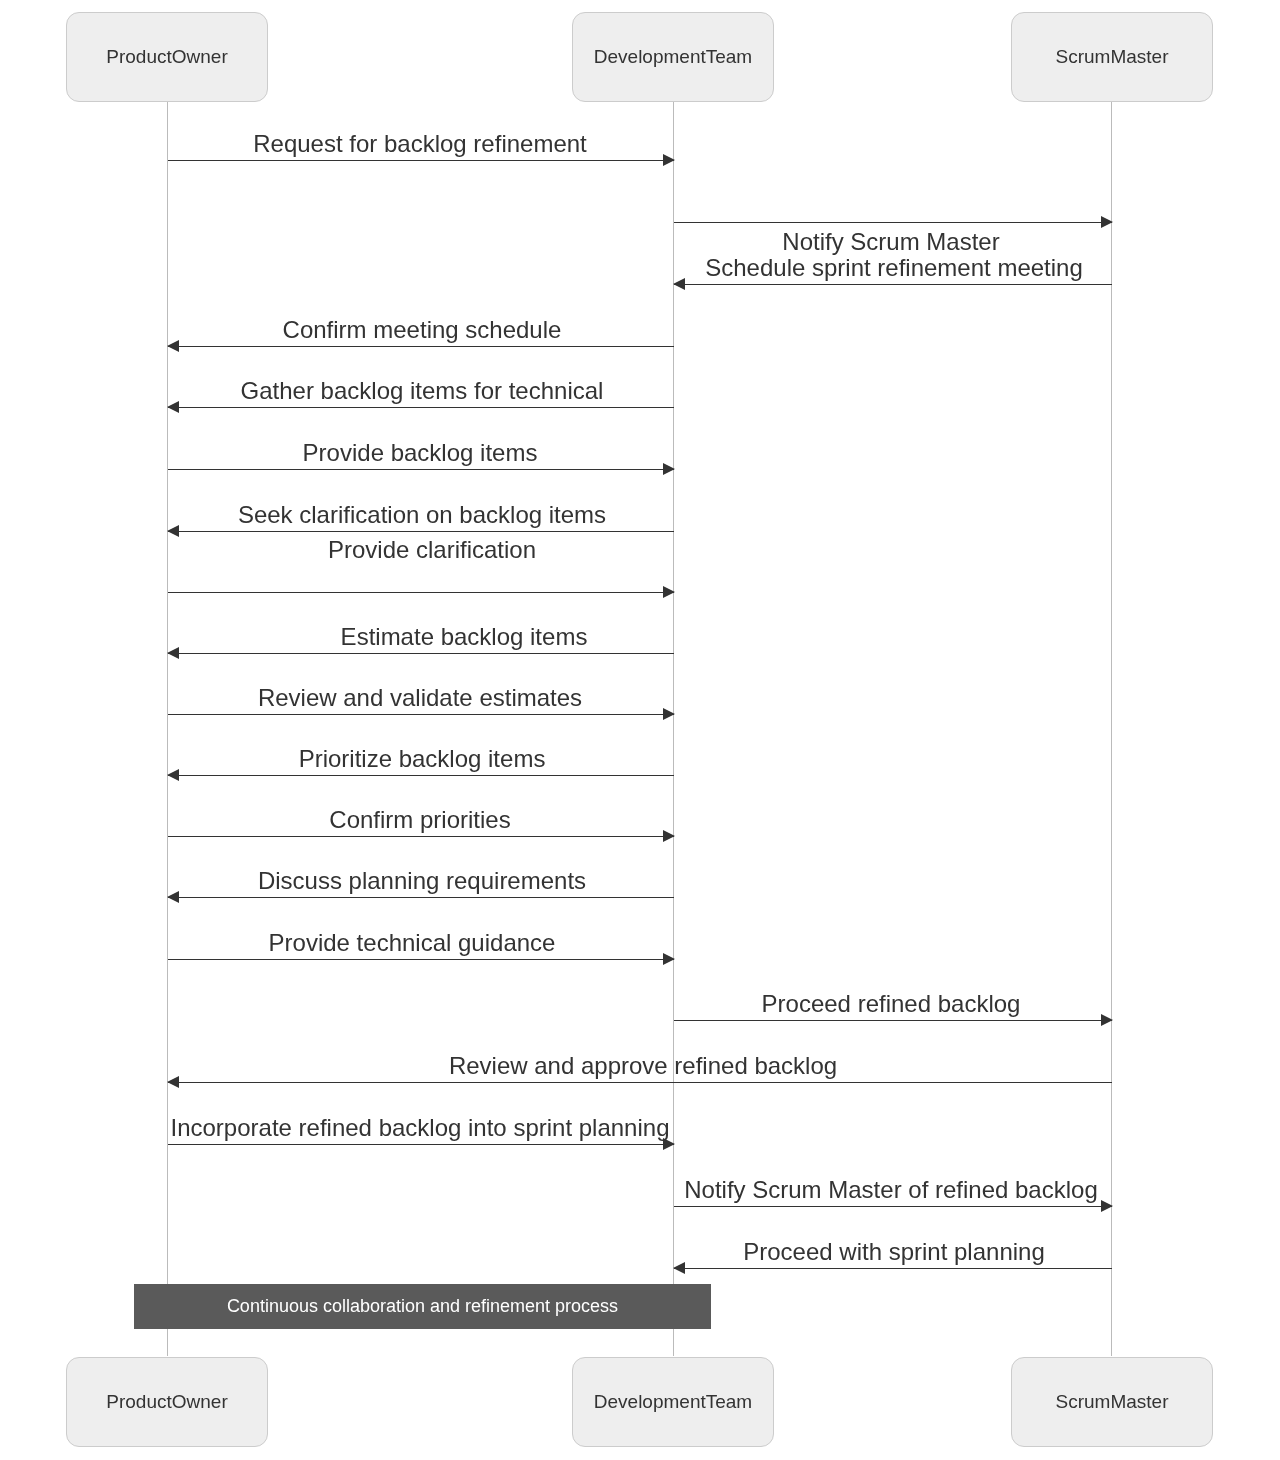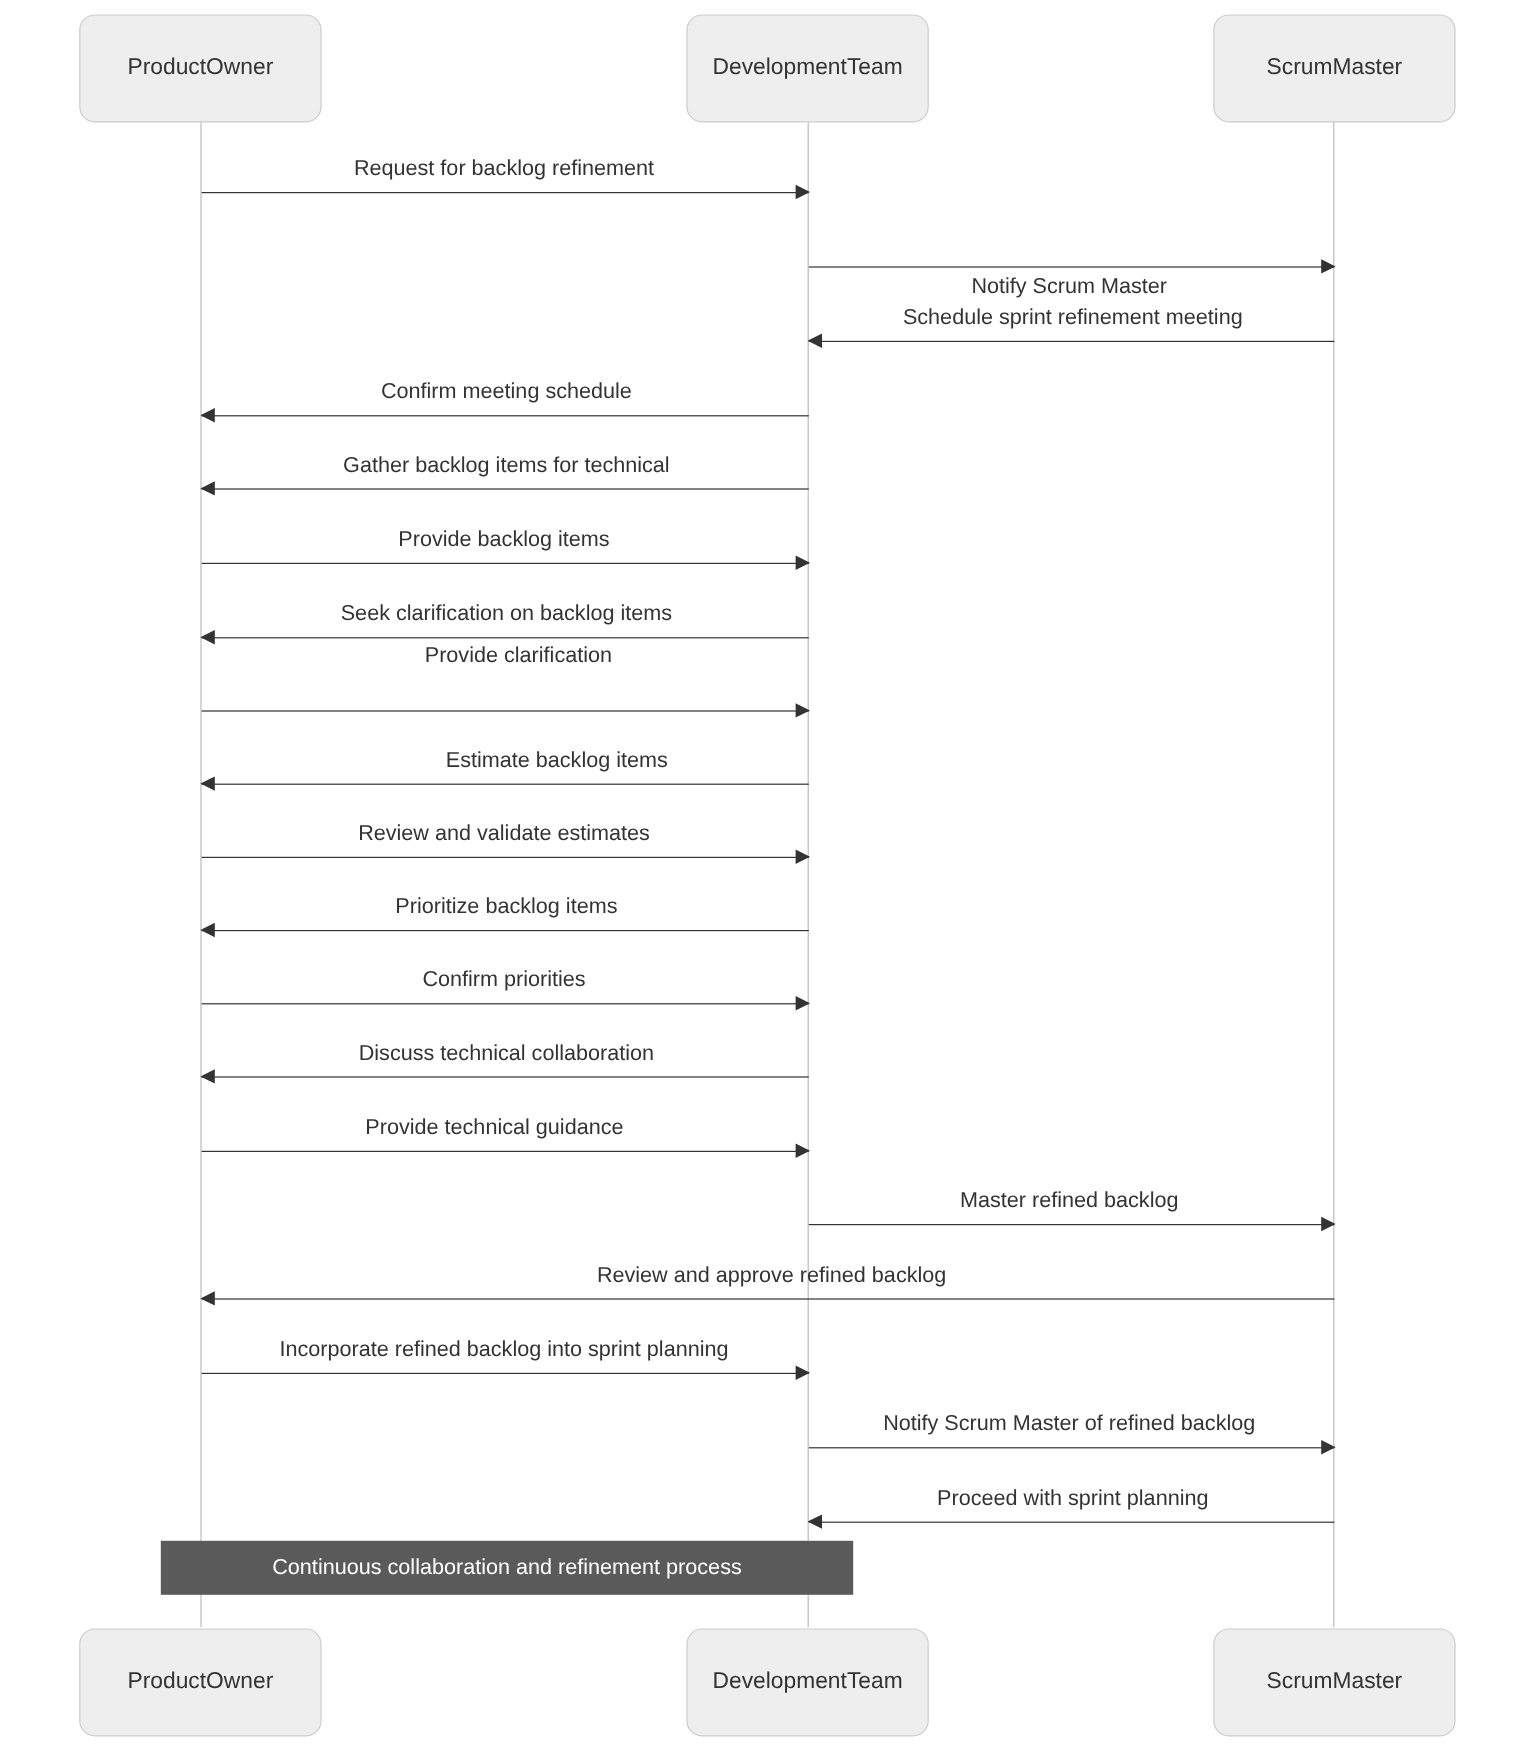--- a/index.html
+++ b/index.html
@@ -58,21 +58,21 @@
   .msg.right .head {
     right: -1px;
     border-left: 12px solid #333333;
   }
   .msg.left .head {
     left: -1px;
     border-right: 12px solid #333333;
   }
   .msg-label {
     position: absolute;
-    font-size: 18px;
+    font-size: 24px;
     color: #333333;
     text-align: center;
     white-space: nowrap;
     transform: translateX(-50%);
   }
   .note-box {
     position: absolute;
     box-sizing: border-box;
     background: #5a5a5a;
     display: flex;
@@ -172,33 +172,33 @@
   <div class="msg right" style="left:168px; top:836px; width:506px;">
     <div class="line"></div>
       <div class="head"></div>
   </div>
   <div class="msg-label" style="left:420px; top:806px;">Confirm priorities</div>
 
   <div class="msg left" style="left:168px; top:897px; width:506px;">
     <div class="line"></div>
       <div class="head"></div>
   </div>
-  <div class="msg-label" style="left:422px; top:867px;">Discuss technical collaboration</div>
+  <div class="msg-label" style="left:422px; top:867px;">Discuss planning requirements</div>
 
   <div class="msg right" style="left:168px; top:959px; width:506px;">
     <div class="line"></div>
       <div class="head"></div>
   </div>
   <div class="msg-label" style="left:412px; top:929px;">Provide technical guidance</div>
 
   <div class="msg right" style="left:674px; top:1020px; width:438px;">
     <div class="line"></div>
       <div class="head"></div>
   </div>
-  <div class="msg-label" style="left:891px; top:990px;">Master refined backlog</div>
+  <div class="msg-label" style="left:891px; top:990px;">Proceed refined backlog</div>
 
   <div class="msg left" style="left:168px; top:1082px; width:944px;">
     <div class="line"></div>
       <div class="head"></div>
   </div>
   <div class="msg-label" style="left:643px; top:1052px;">Review and approve refined backlog</div>
 
   <div class="msg right" style="left:168px; top:1144px; width:506px;">
     <div class="line"></div>
       <div class="head"></div>

